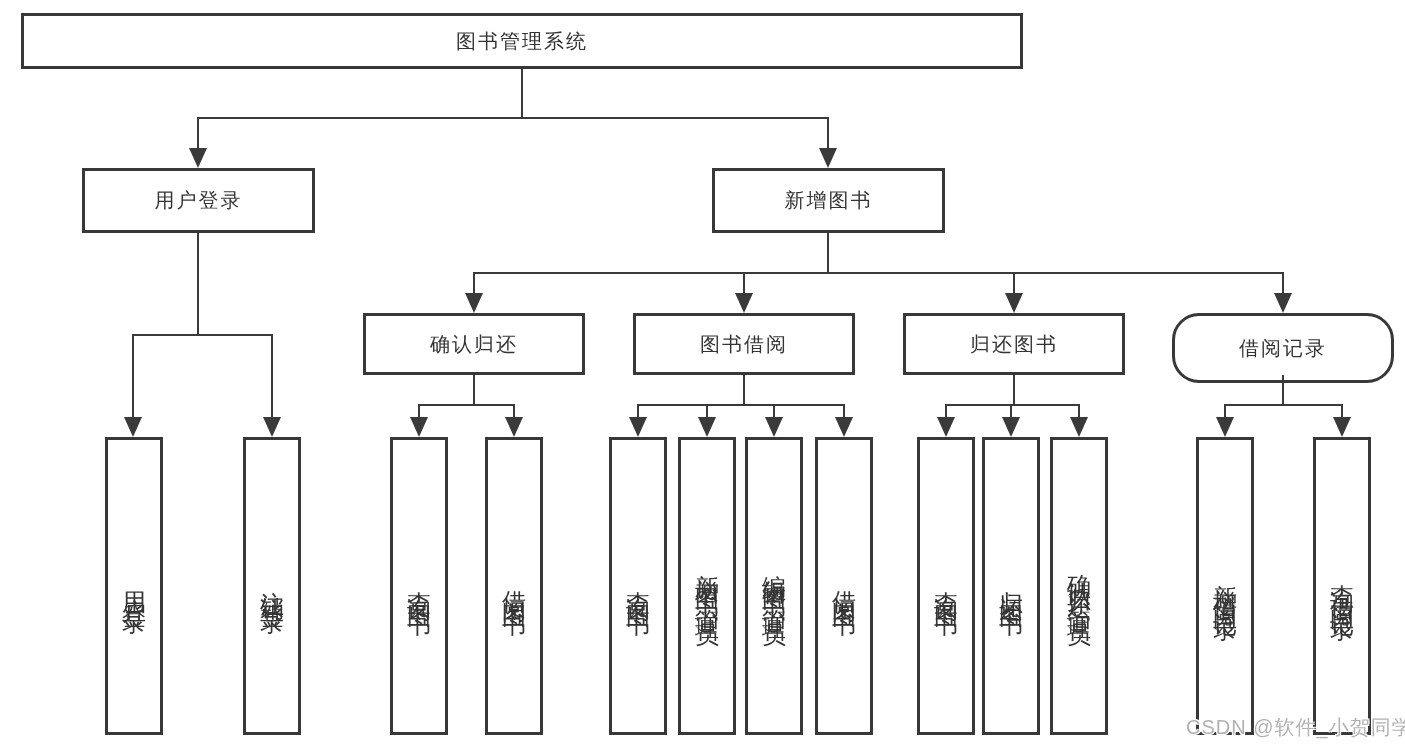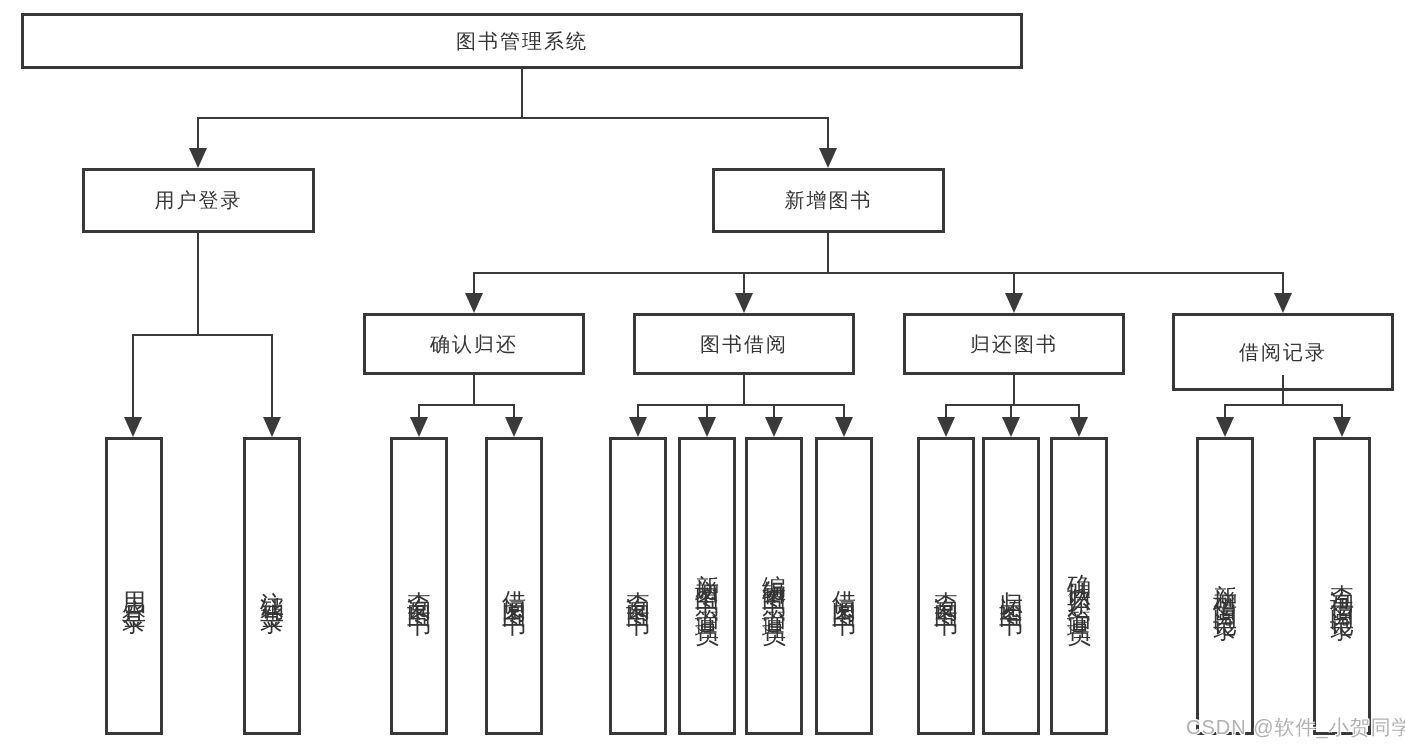--- a/index.html
+++ b/index.html
@@ -97,21 +97,21 @@
 
   <div class="box" style="left:363px; top:313px; width:222px; height:62px;">
     <span class="h-label">确认归还</span>
   </div>
   <div class="box" style="left:633px; top:313px; width:222px; height:62px;">
     <span class="h-label">图书借阅</span>
   </div>
   <div class="box" style="left:903px; top:313px; width:222px; height:62px;">
     <span class="h-label">归还图书</span>
   </div>
-  <div class="box" style="left:1172px; top:313px; width:222px; height:78px;">
+  <div class="box" style="left:1172px; top:313px; width:222px; height:70px;border-radius:27px;">
     <span class="h-label">借阅记录</span>
   </div>
 
   <div class="vline" style="left:473px; top:375px; height:31px;"></div>
   <div class="hline" style="left:418px; top:404px; width:97px;"></div>
   <div class="vline" style="left:418px; top:404px; height:15px;"></div>
   <div class="arrow" style="left:410px; top:417px;"></div>
   <div class="vline" style="left:513px; top:404px; height:15px;"></div>
   <div class="arrow" style="left:505px; top:417px;"></div>
 

